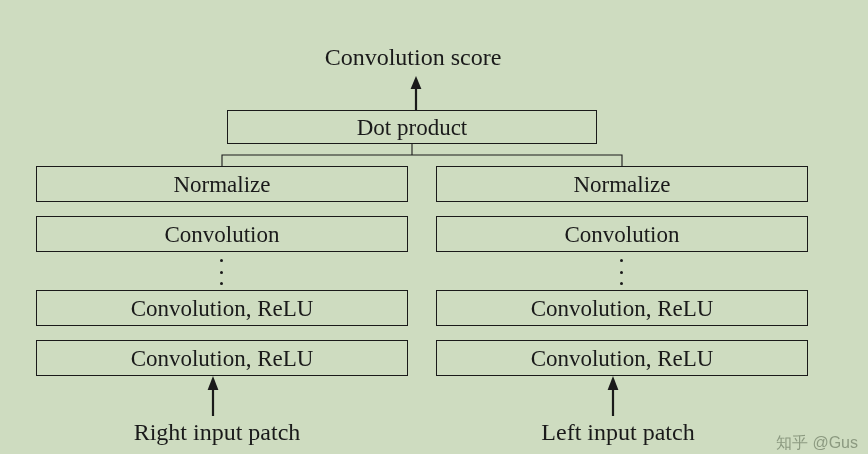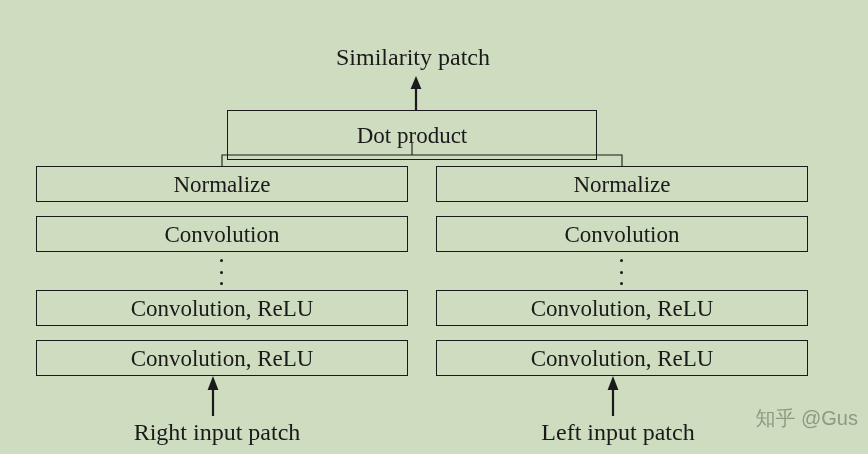--- a/index.html
+++ b/index.html
@@ -62,40 +62,40 @@
     height: 3px;
     border-radius: 50%;
     background: #1a1a1a;
   }
   .arrow {
     position: absolute;
   }
   .watermark {
     position: absolute;
     right: 10px;
-    bottom: 22px;
+    bottom: 0;
     font-family: "Liberation Sans", sans-serif;
-    font-size: 20px;
+    font-size: 16px;
     color: #8c9a80;
     white-space: nowrap;
   }
 </style>
 </head>
 <body>
 
 <div id="diagram">
 
-  <div class="label" style="left:311px; top:43px; width:204px; height:28px;">Similarity patch</div>
+  <div class="label" style="left:311px; top:43px; width:204px; height:28px;">Convolution score</div>
 
   <svg class="arrow" style="left:406px; top:76px; width:20px; height:36px;" viewBox="0 0 20 36">
     <line x1="10" y1="36" x2="10" y2="10" stroke="#1a1a1a" stroke-width="2.2"></line>
     <polygon points="10,0 4.6,13 15.4,13" fill="#1a1a1a"></polygon>
   </svg>
 
-  <div class="node" style="left:227px; top:110px; width:370px; height:50px;">Dot product</div>
+  <div class="node" style="left:227px; top:110px; width:370px; height:34px;">Dot product</div>
 
   <svg class="arrow" style="left:210px; top:143px; width:450px; height:26px;" viewBox="0 0 450 26">
     <path d="M 12 26 L 12 12 L 412 12 L 412 26" stroke="#1a1a1a" stroke-width="1.1" fill="none"></path>
     <line x1="202" y1="12" x2="202" y2="0" stroke="#1a1a1a" stroke-width="1.1"></line>
   </svg>
 
   <div class="node" style="left:36px; top:166px; width:372px; height:36px;">Normalize</div>
   <div class="node" style="left:36px; top:216px; width:372px; height:36px;">Convolution</div>
   <div class="dots" style="left:220px; top:259px;">
       <span></span>

